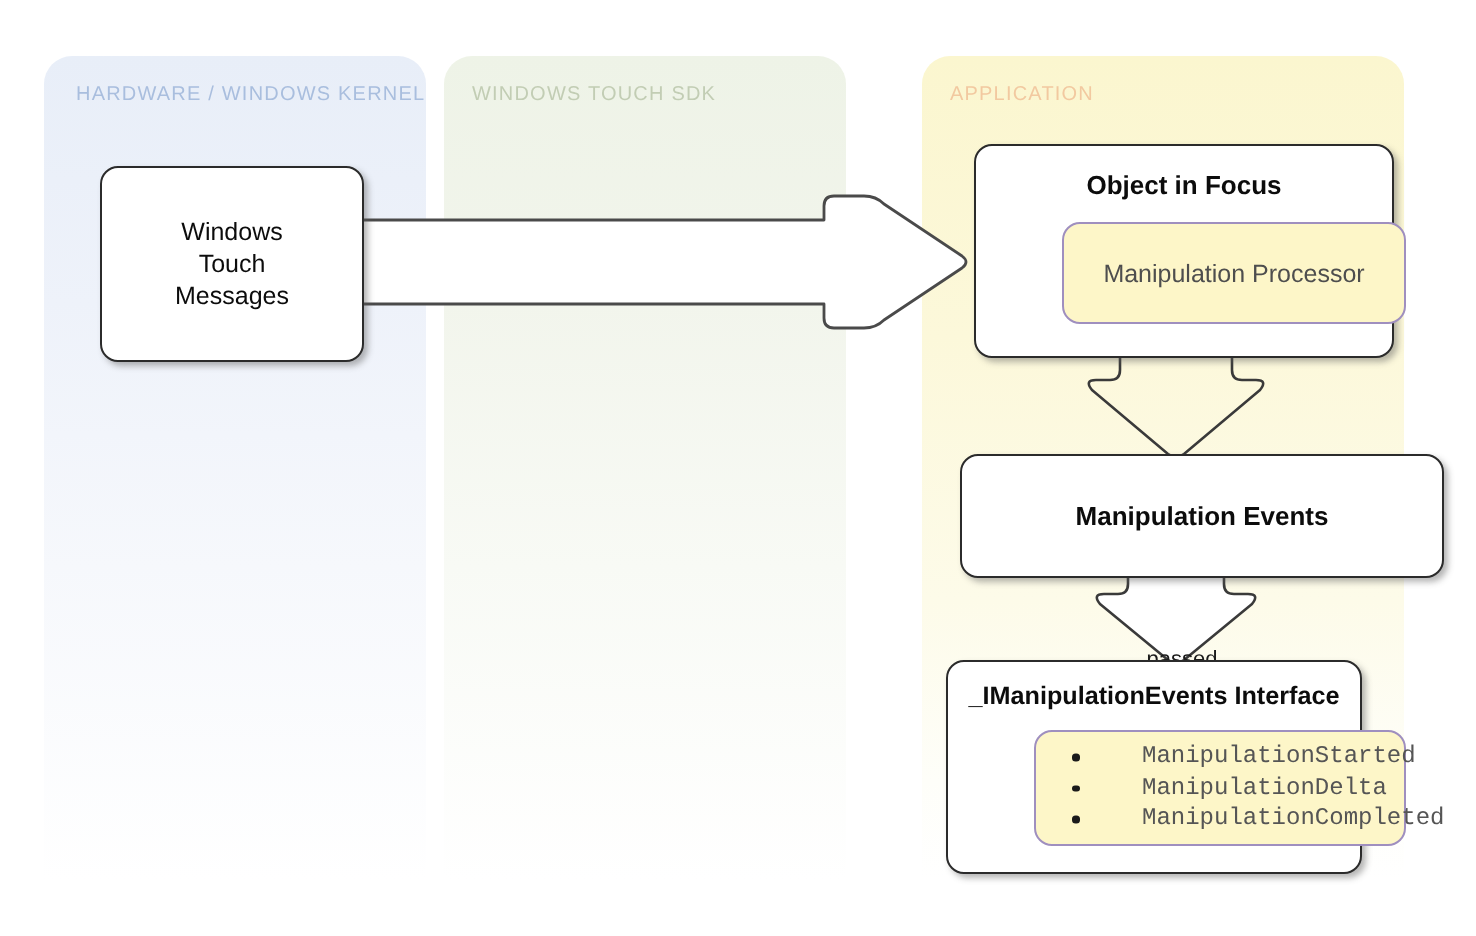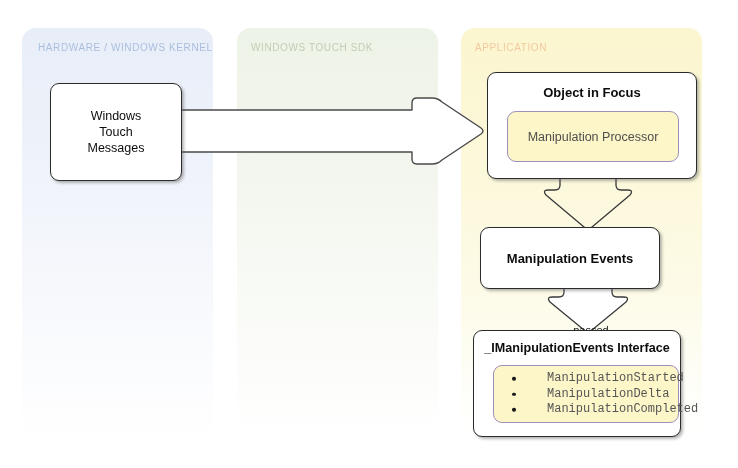--- a/index.html
+++ b/index.html
@@ -35,21 +35,21 @@
     font-family: "Liberation Sans", sans-serif;
   }
 
   #panel-hardware {
     left: 22px; top: 28px; width: 191px; height: 412px;
     background: linear-gradient(to bottom, #e8eef8 0%, #eef2fa 30%, #f6f8fc 62%, #ffffff 100%);
   }
   #panel-hardware .panel-label { color: #a9bede; left: 16px; top: 14px; }
 
   #panel-sdk {
-    left: 237px; top: 28px; width: 201px; height: 412px;
+    left: 222px; top: 28px; width: 201px; height: 412px;
     background: linear-gradient(to bottom, #eef3e7 0%, #f2f5ec 30%, #f8faf5 62%, #ffffff 100%);
   }
   #panel-sdk .panel-label { color: #c2cdb4; left: 14px; top: 14px; }
 
   #panel-application {
     left: 461px; top: 28px; width: 241px; height: 412px;
     background: linear-gradient(to bottom, #fbf6cf 0%, #fcf8da 34%, #fdfbe9 66%, #fefef9 88%, #ffffff 100%);
   }
   #panel-application .panel-label { color: #f2c9a0; left: 14px; top: 14px; }
 
@@ -92,36 +92,37 @@
     left: 487px; top: 72px; width: 210px; height: 107px;
   }
   #box-object-focus .box-title { top: 12px; }
 
   .inner-box {
     position: absolute;
     background: #fdf6c8;
     border: 1.2px solid #9f8fbf;
     border-radius: 9px;
     box-sizing: border-box;
+    margin-left: 24px;
   }
   #inner-manipulation-processor {
     left: 19px; top: 38px; width: 172px; height: 51px;
   }
   #inner-manipulation-processor .inner-label {
     position: absolute;
     left: 0; right: 0; top: 50%;
     transform: translateY(-50%);
     text-align: center;
     font-size: 12.5px;
     color: #4e4e4e;
   }
 
   
   #box-manipulation-events {
-    left: 480px; top: 227px; width: 180px; height: 62px;
+    left: 480px; top: 227px; width: 242px; height: 62px;
   }
   #box-manipulation-events .box-title {
     top: 50%;
     transform: translateY(-50%);
   }
 
   
   #box-interface {
     left: 473px; top: 330px; width: 208px; height: 107px;
   }

